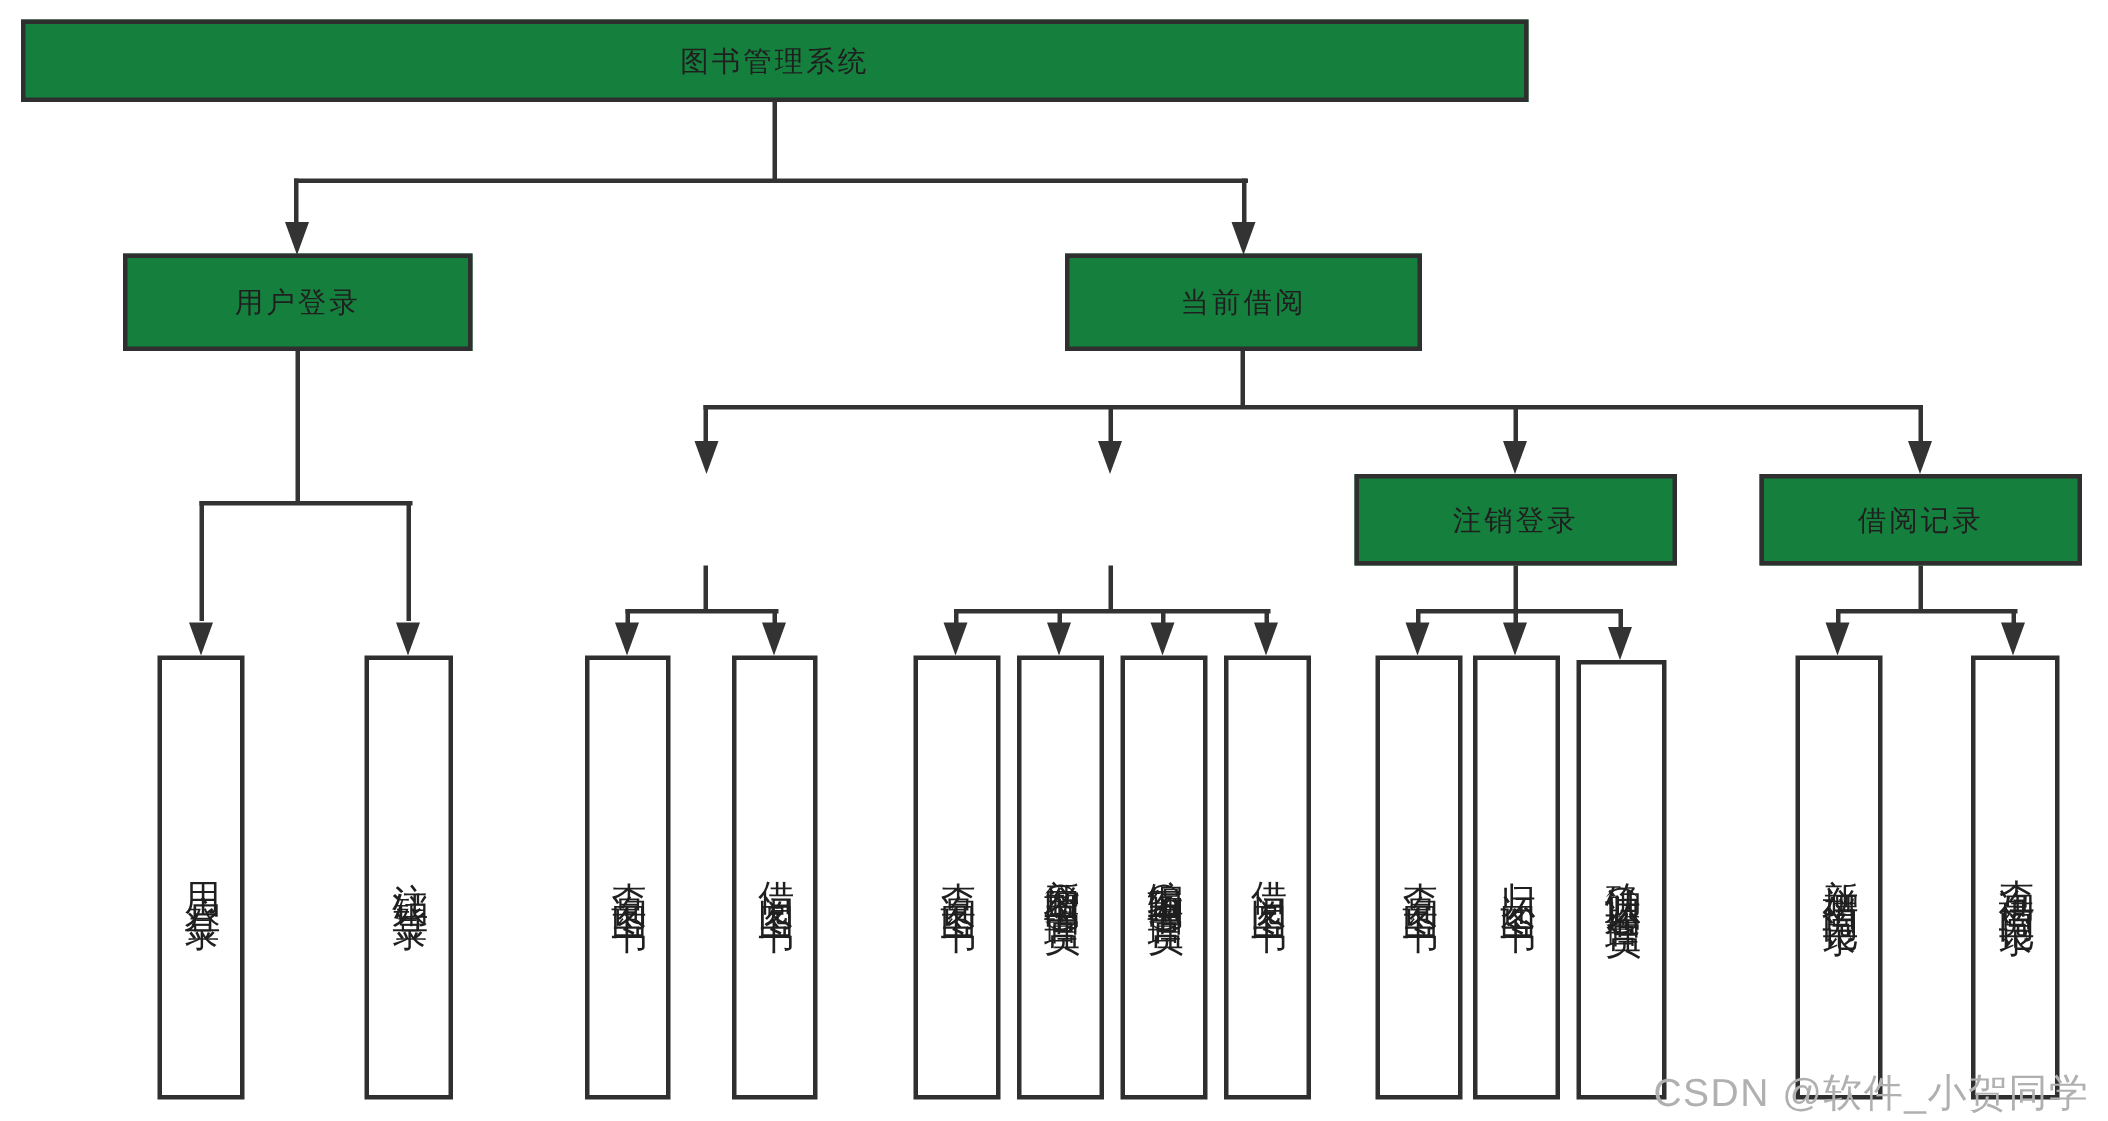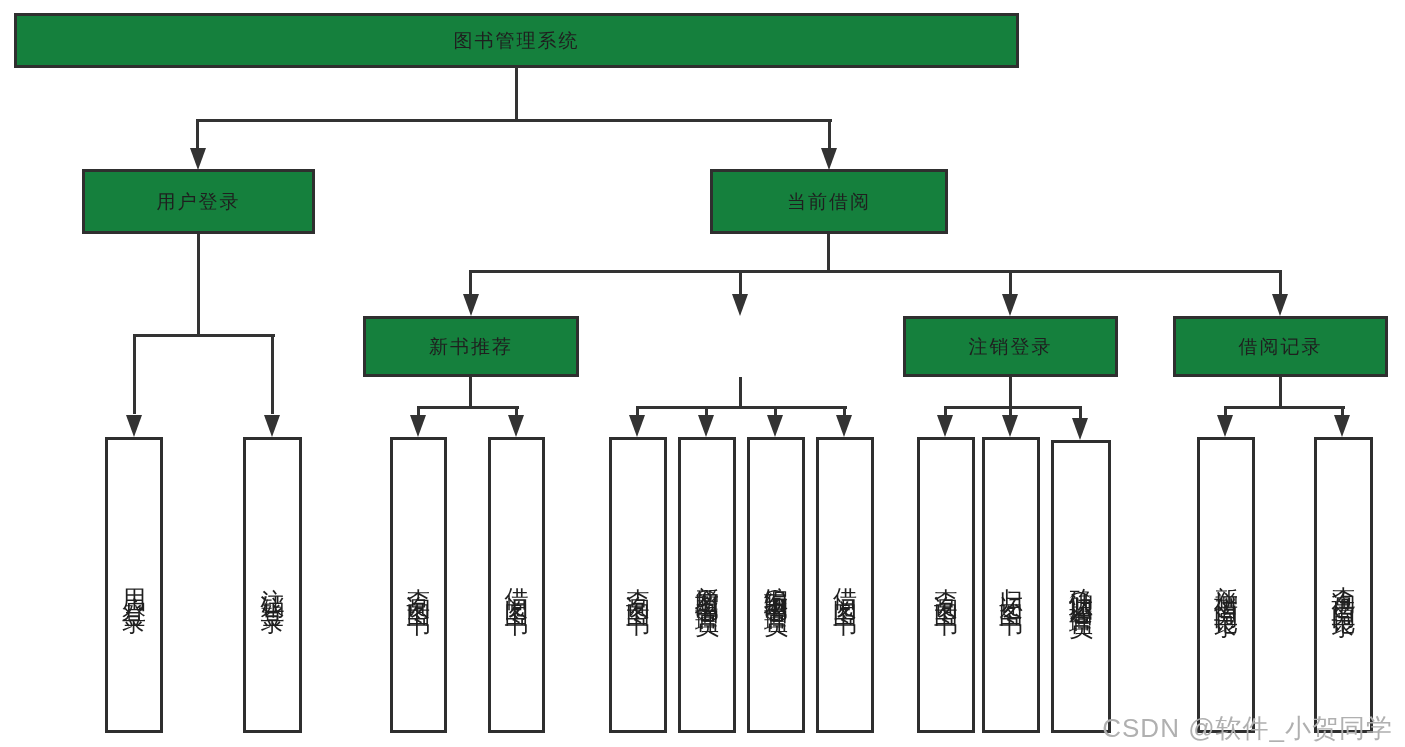--- a/index.html
+++ b/index.html
@@ -96,23 +96,20 @@
   <div class="line" style="left:469px;top:270px;width:813px;height:3px;"></div>
   <div class="line" style="left:469px;top:270px;width:3px;height:26px;"></div>
   <div class="arrow" style="left:463px;top:294px;"></div>
   <div class="line" style="left:739px;top:270px;width:3px;height:26px;"></div>
   <div class="arrow" style="left:732px;top:294px;"></div>
   <div class="line" style="left:1009px;top:270px;width:3px;height:26px;"></div>
   <div class="arrow" style="left:1002px;top:294px;"></div>
   <div class="line" style="left:1279px;top:270px;width:3px;height:26px;"></div>
   <div class="arrow" style="left:1272px;top:294px;"></div>
 
-  <div class="hbox" style="left:363px;top:316px;width:216px;height:61px;">
-    <span>新书推荐</span>
-  </div>
   <div class="hbox" style="left:903px;top:316px;width:215px;height:61px;">
     <span>注销登录</span>
   </div>
   <div class="hbox" style="left:1173px;top:316px;width:215px;height:61px;">
     <span>借阅记录</span>
   </div>
 
   <div class="line" style="left:469px;top:377px;width:3px;height:31px;"></div>
   <div class="line" style="left:417px;top:406px;width:102px;height:3px;"></div>
   <div class="line" style="left:417px;top:406px;width:3px;height:11px;"></div>

